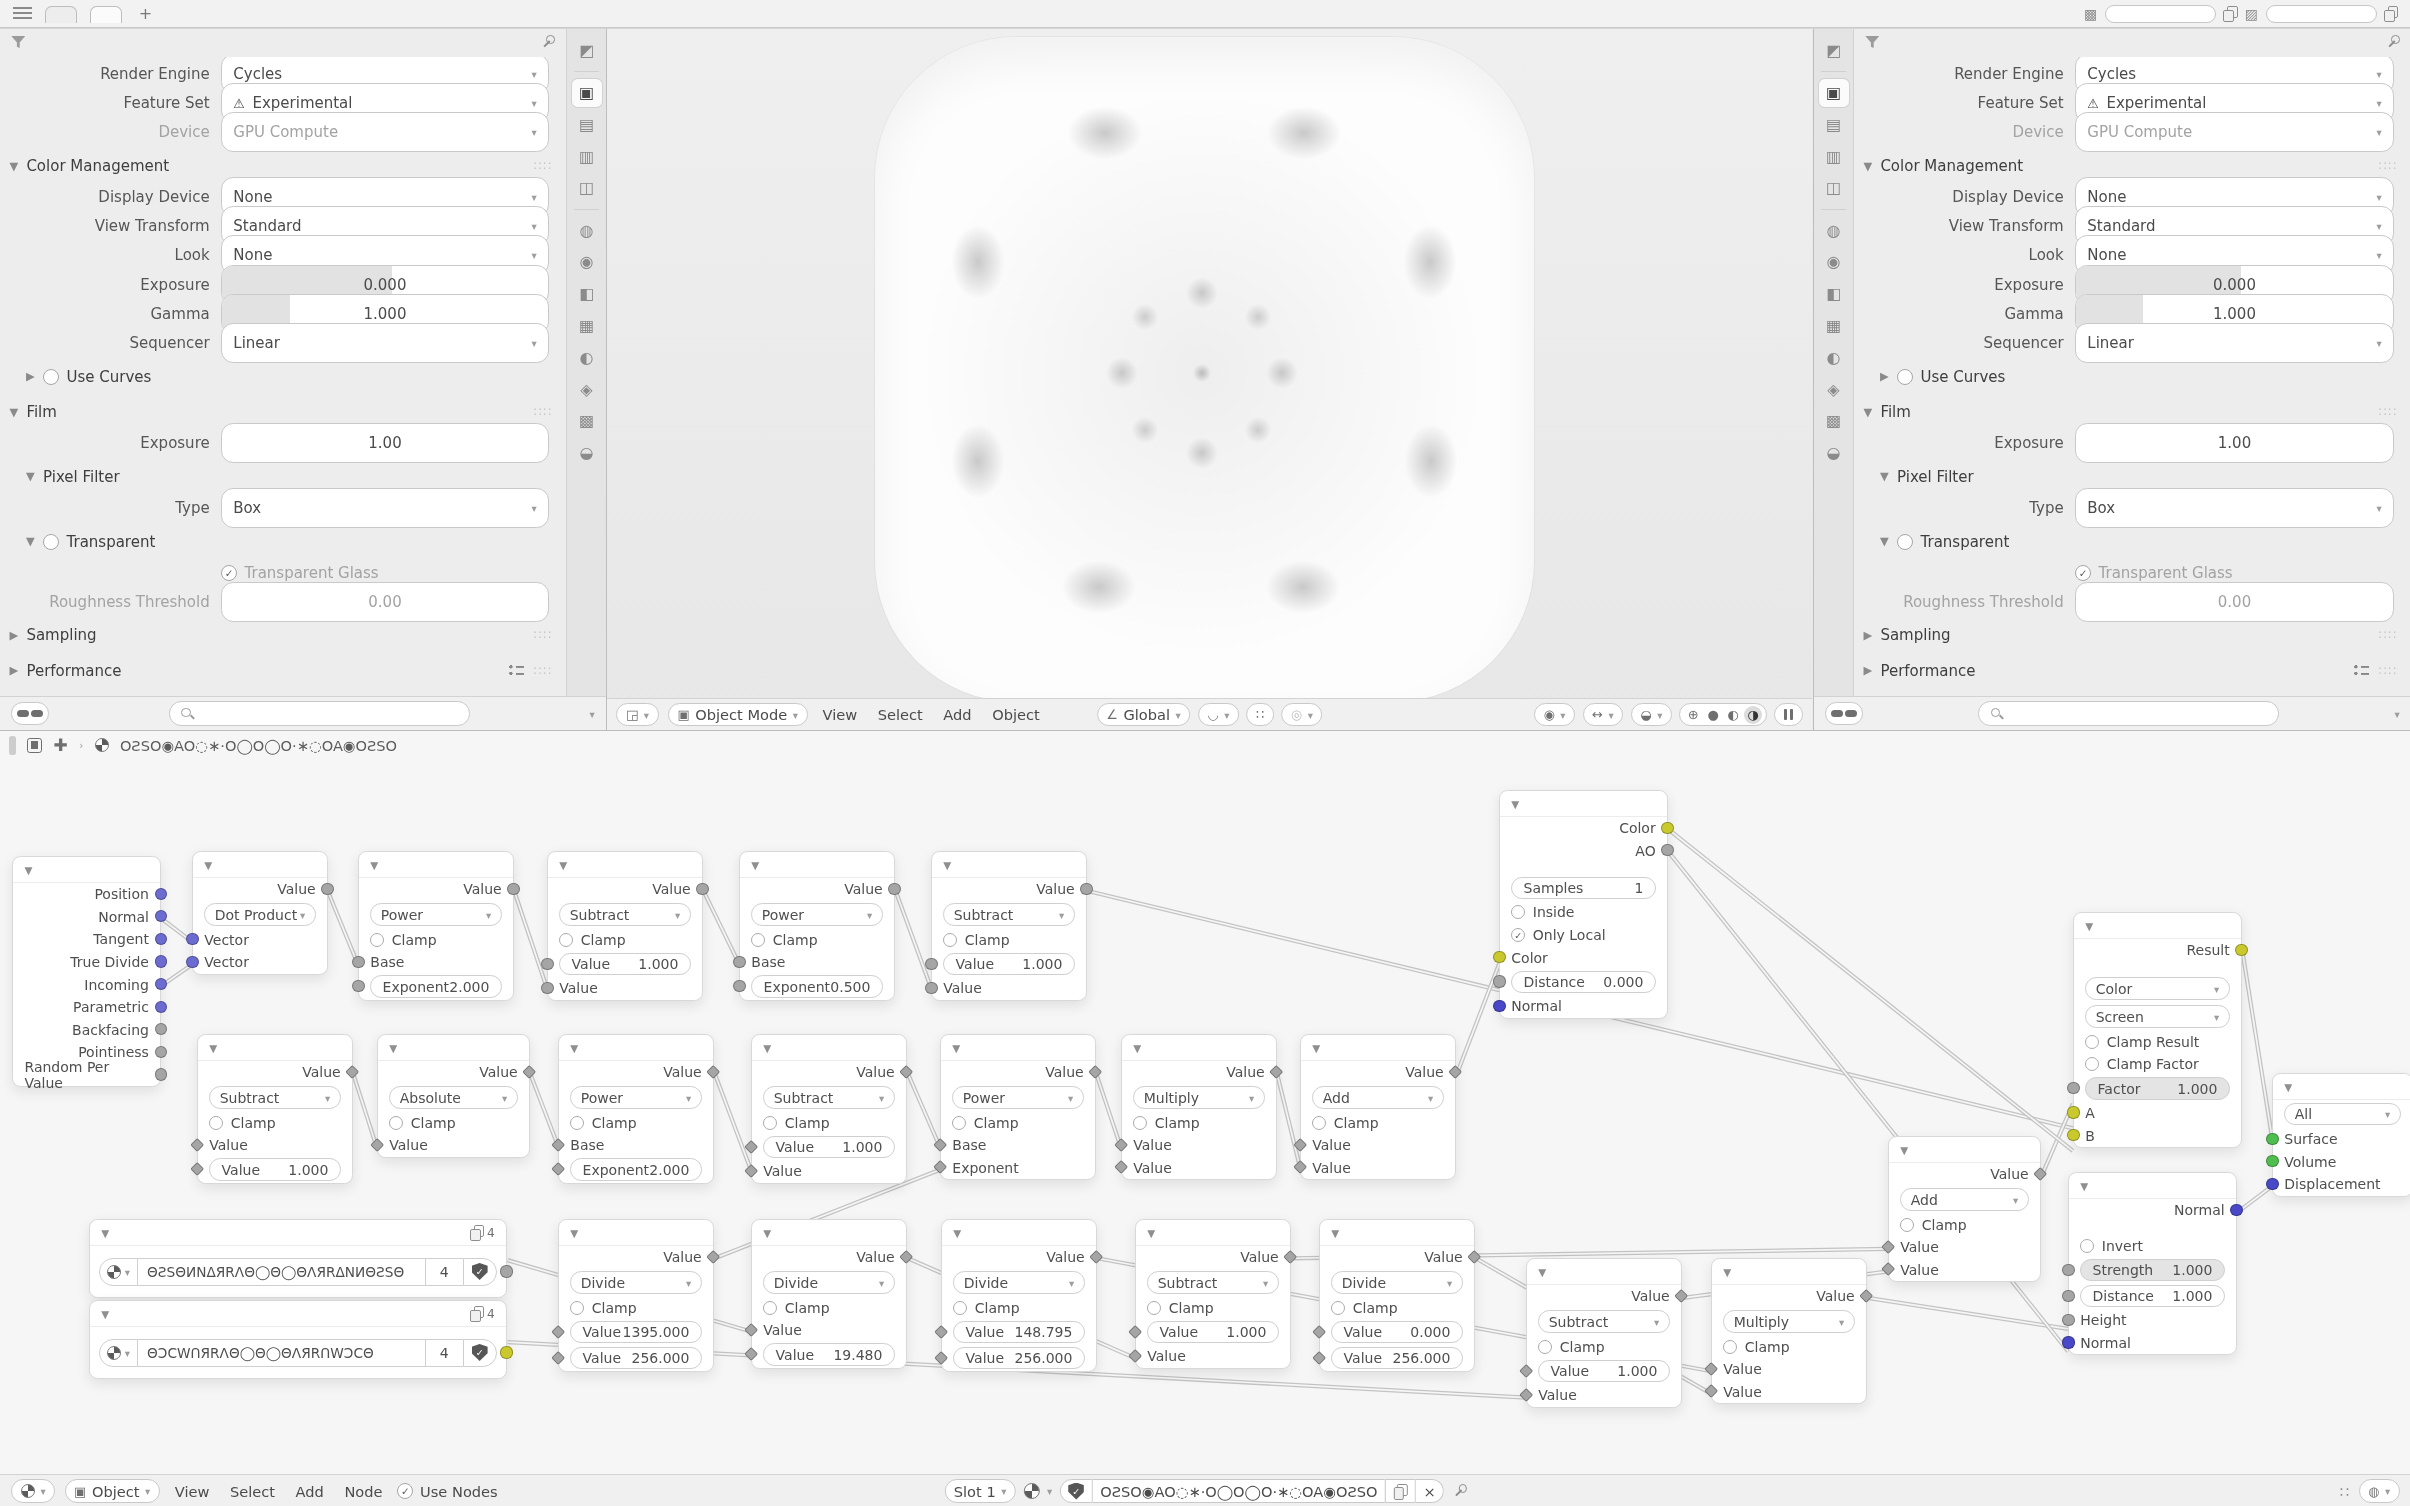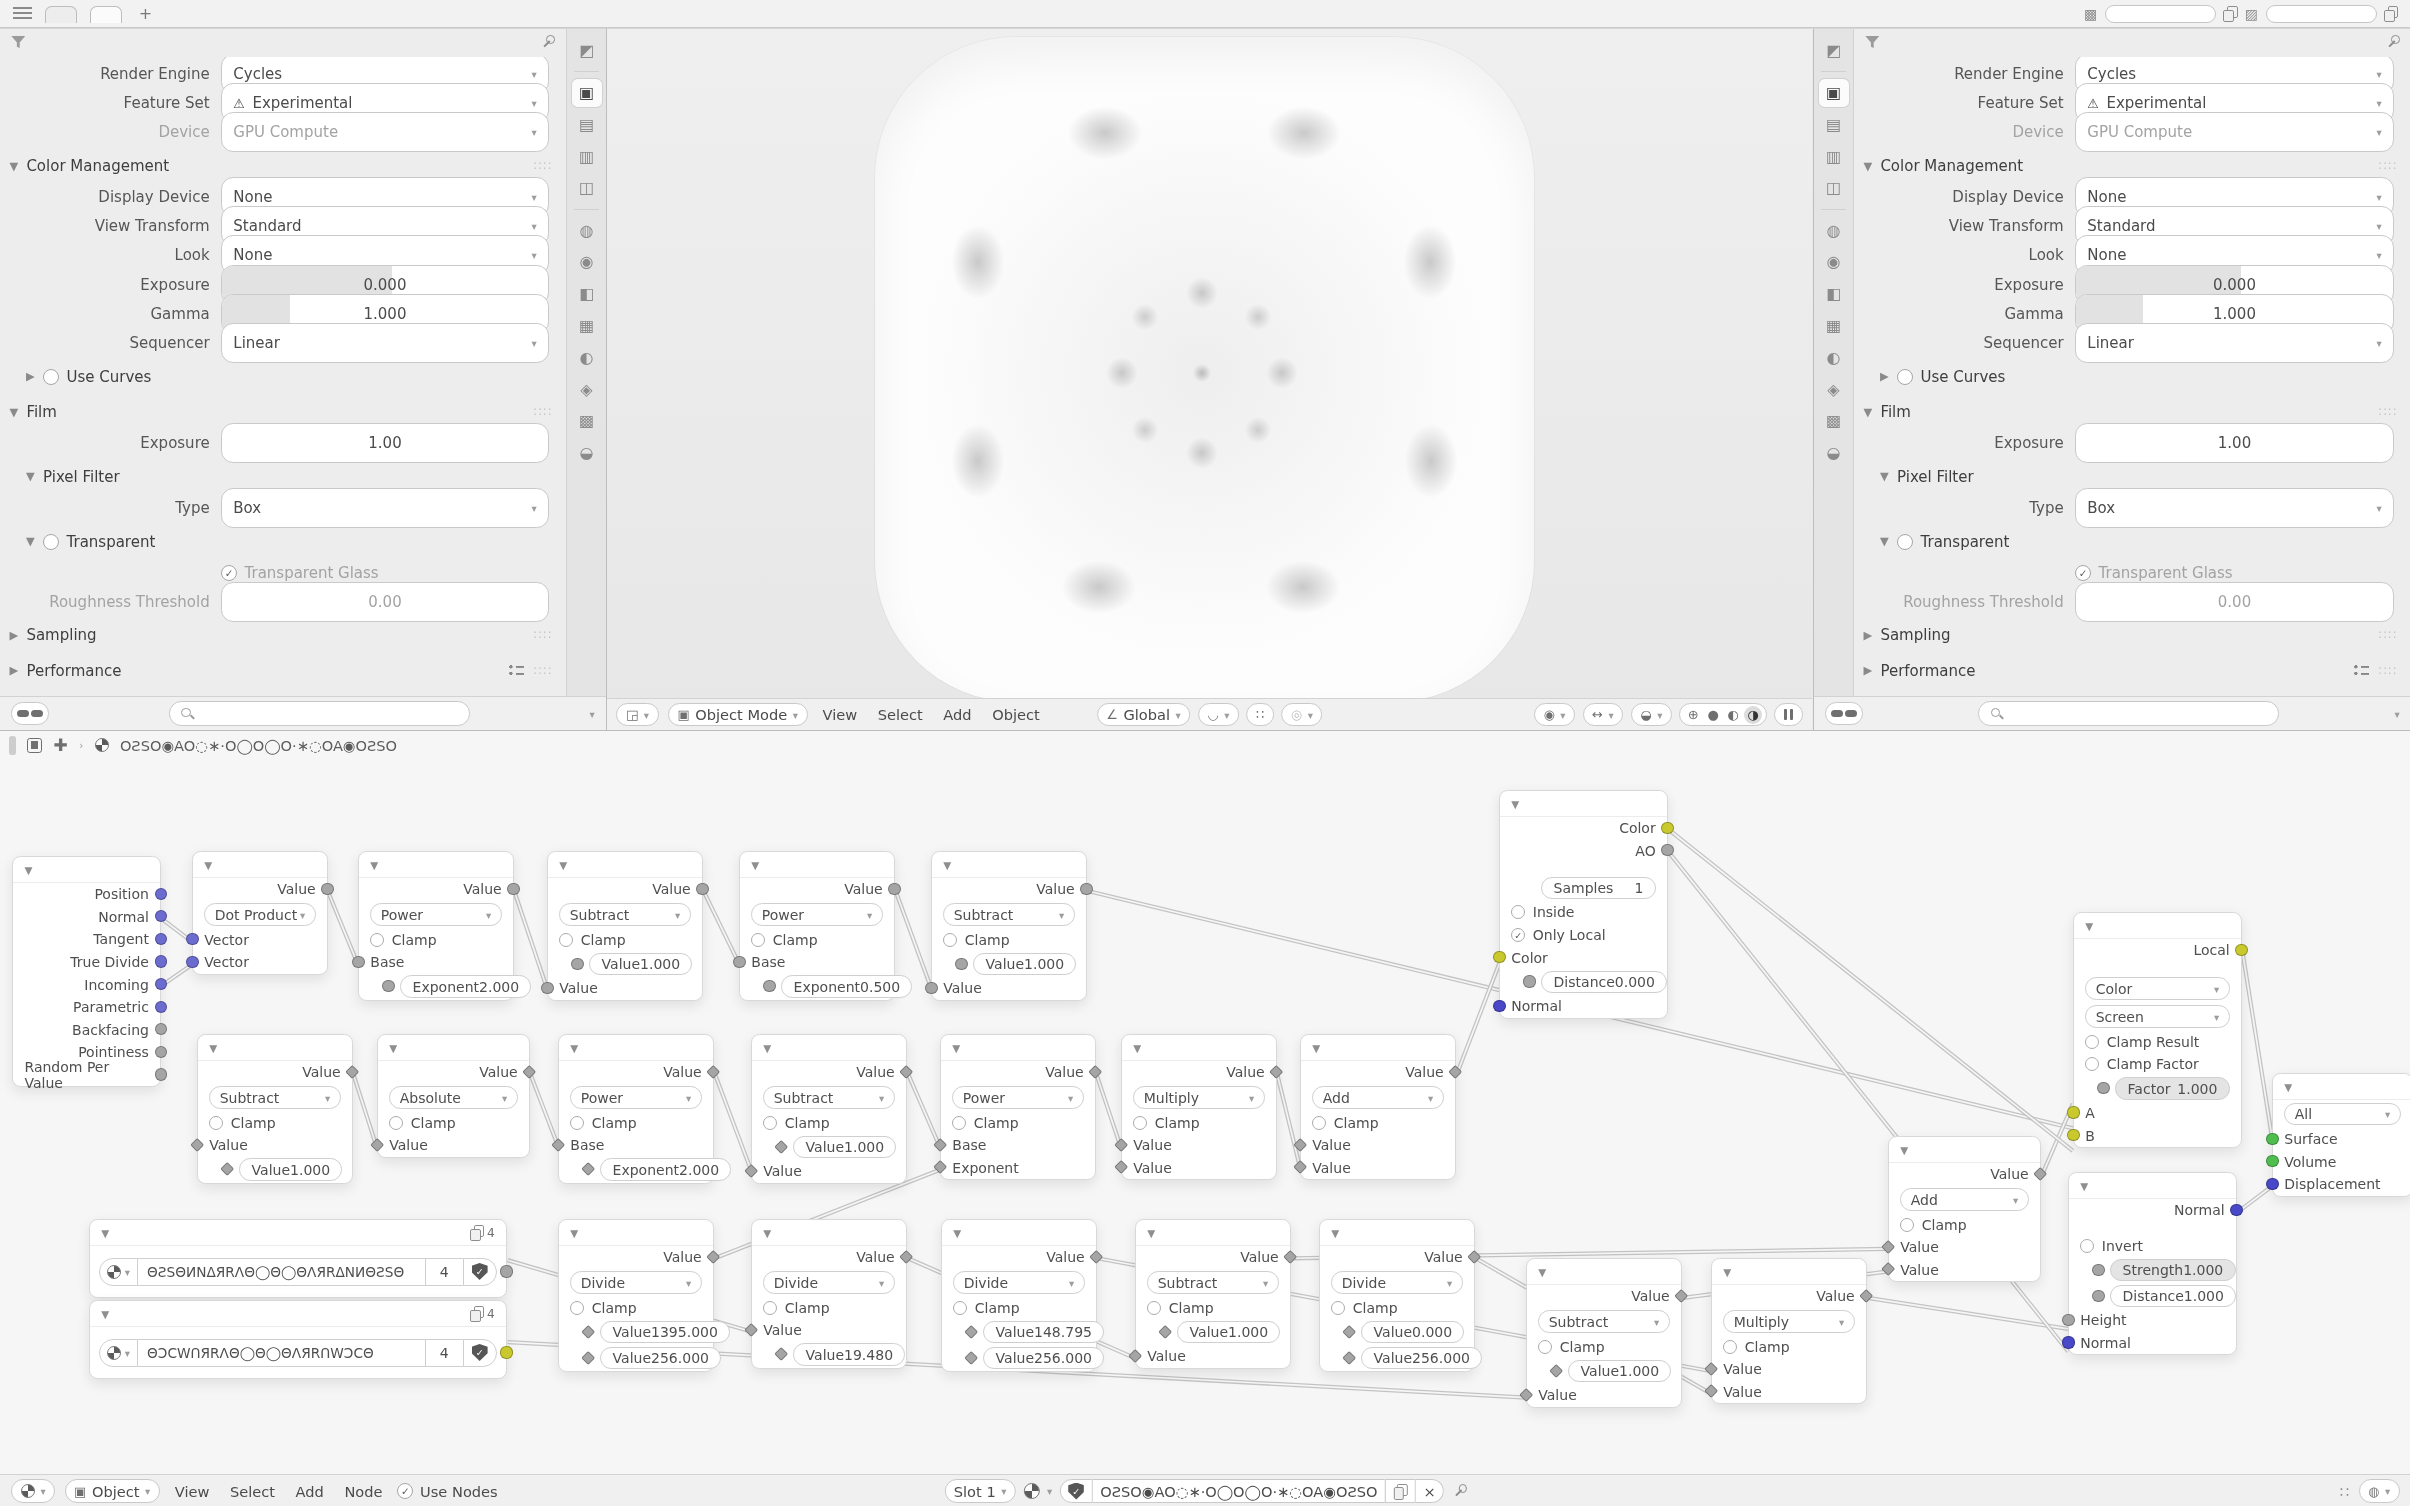--- a/index.html
+++ b/index.html
@@ -154,21 +154,21 @@
   .nhead{height:26px;display:flex;align-items:center;padding:0 11.3px;border-bottom:0.9px solid #ececec;
     color:#8f8f8f;border-radius:8.5px 8.5px 0 0;}
   .nhead .tri{font-size:10.4px;}
   .nhead .nbadge{margin-left:auto;display:flex;align-items:center;gap:2.8px;color:#6f6f6f;font-size:12.2px;}
   .nrow{position:relative;padding:0 11.3px;display:flex;align-items:center;}
   .nrow.r-out{height:22.6px;justify-content:flex-end;}
   .nrow.r-in{height:22.6px;}
   .nrow.r-gap{height:13px;}
   .nrow.r-dd{height:28px;}
   .nrow.r-chk{height:22.6px;gap:7.5px;}
-  .nrow.r-field{height:26px;margin-left:30px;}
+  .nrow.r-field{height:26px;}
   .ndd{flex:1;height:22.6px;border:0.9px solid #cfcfcf;border-radius:11.3px;background:#fff;
     display:flex;align-items:center;padding:0 9.4px;}
   .ndd .chev{margin-left:auto;}
   .nfield{flex:1;height:22.6px;border:0.9px solid #cfcfcf;border-radius:11.3px;background:#fff;
     display:flex;align-items:center;padding:0 11.3px;}
   .nfield.hl{background:#e4e4e4;}
   .nfield .fv{margin-left:auto;}
   .nck{width:14px;height:14px;border:1.4px solid #ababab;border-radius:50%;background:#fff;flex:none;
     display:inline-flex;align-items:center;justify-content:center;font-size:9.4px;color:#5a5a5a;}
   .sock{position:absolute;width:12.2px;height:12.2px;border-radius:50%;border:0.9px solid rgba(0,0,0,.28);top:50%;margin-top:-6.6px;}
@@ -1425,21 +1425,21 @@
             <div class="nrow r-in">
               <span>Value</span>
               <span class="sock in diamond c-value"></span>
             </div>
           </div>
           <div class="node" style="left: 2073px; top: 153px; width: 169px;">
             <div class="nhead">
               <span class="tri">▼</span>
             </div>
             <div class="nrow r-out">
-              <span>Local</span>
+              <span>Result</span>
               <span class="sock out c-color"></span>
             </div>
             <div class="nrow r-gap"></div>
             <div class="nrow r-dd">
               <span class="ndd">
                 <span>Color</span>
                 <span class="chev">▾</span>
               </span>
             </div>
             <div class="nrow r-dd">

